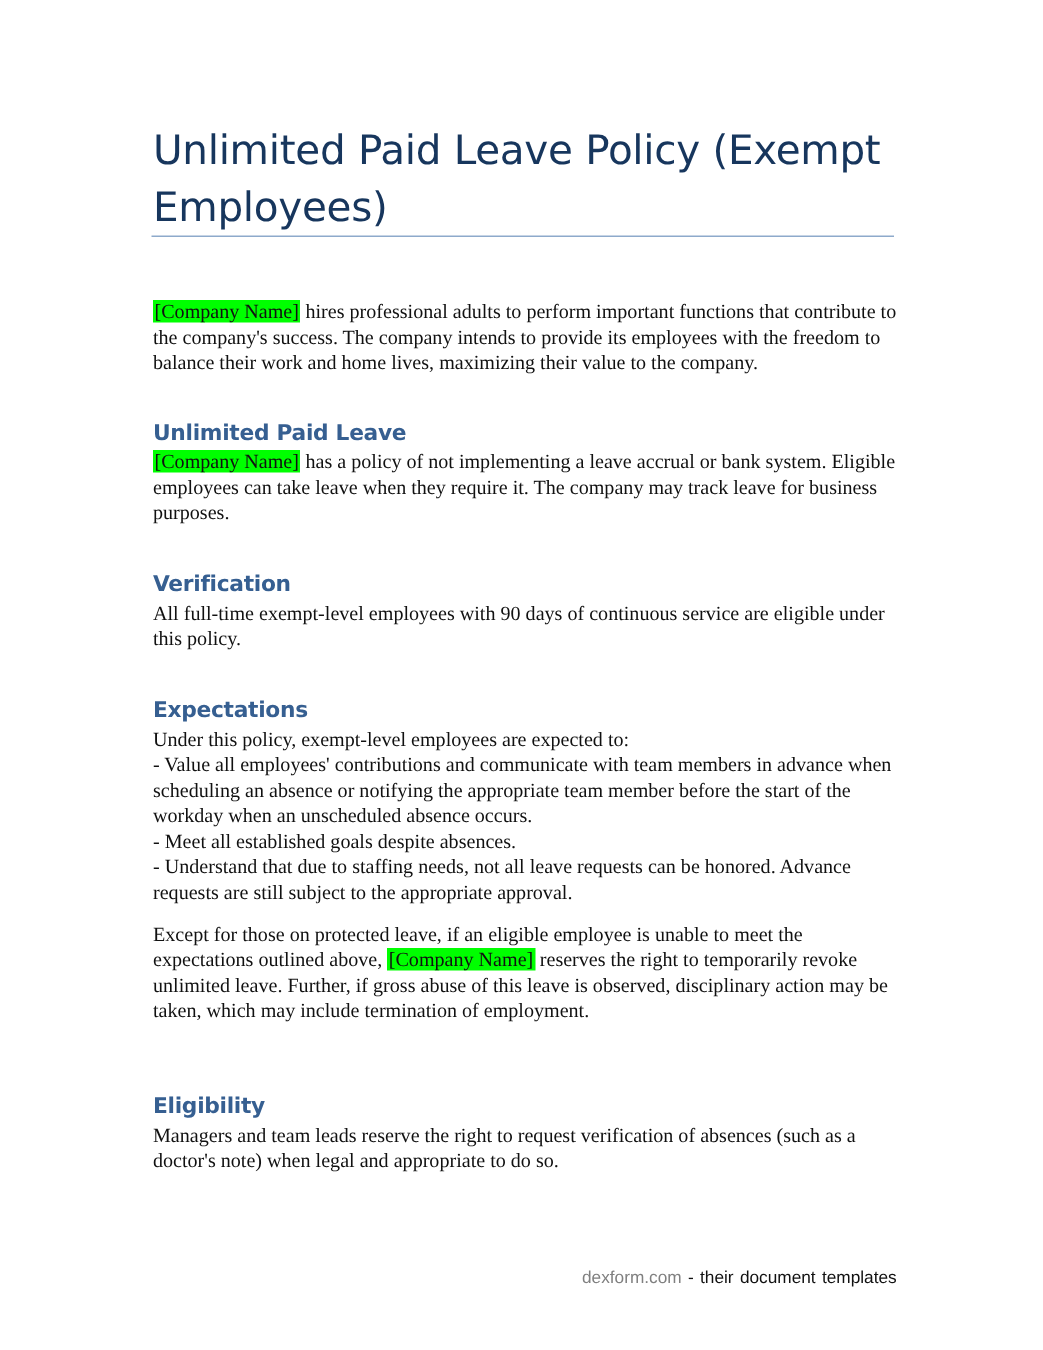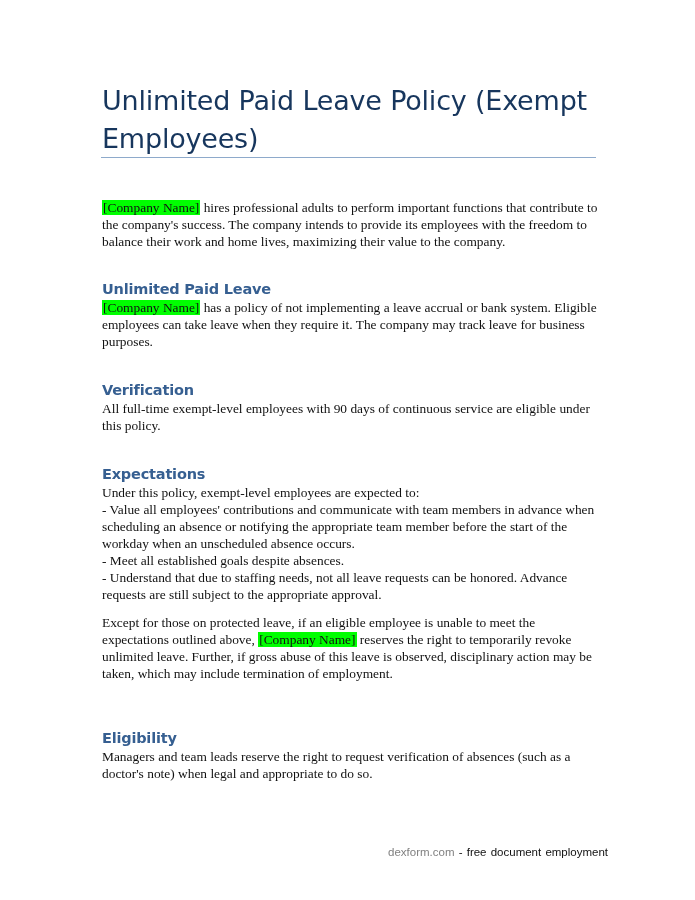--- a/index.html
+++ b/index.html
@@ -64,16 +64,16 @@
   <div class="block" style="top:614px;">
     <p class="para"><span>Except for those on protected leave, if an eligible employee is unable to meet the expectations outlined above, </span><span class="hl">[Company Name]</span><span> reserves the right to temporarily revoke unlimited leave. Further, if gross abuse of this leave is observed, disciplinary action may be taken, which may include termination of employment.</span></p>
   </div>
 
   <div class="block" style="top:728px;">
     <h2 class="heading">Eligibility</h2>
     <p class="para">Managers and team leads reserve the right to request verification of absences (such as a doctor's note) when legal and appropriate to do so.</p>
   </div>
 
   <div class="footer">
-    <span class="brand">dexform.com</span><span> - free document employment</span>
+    <span class="brand">dexform.com</span><span> - their document templates</span>
   </div>
 
 </div>
 
 </body></html>

